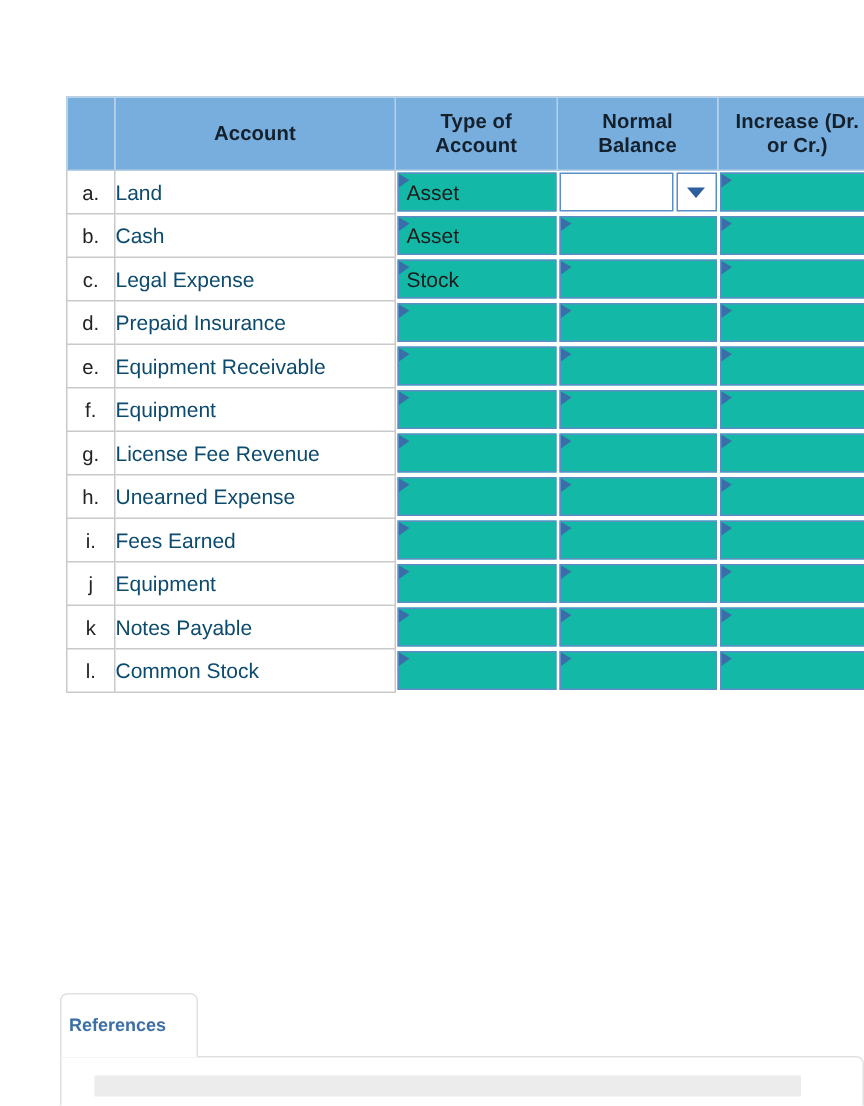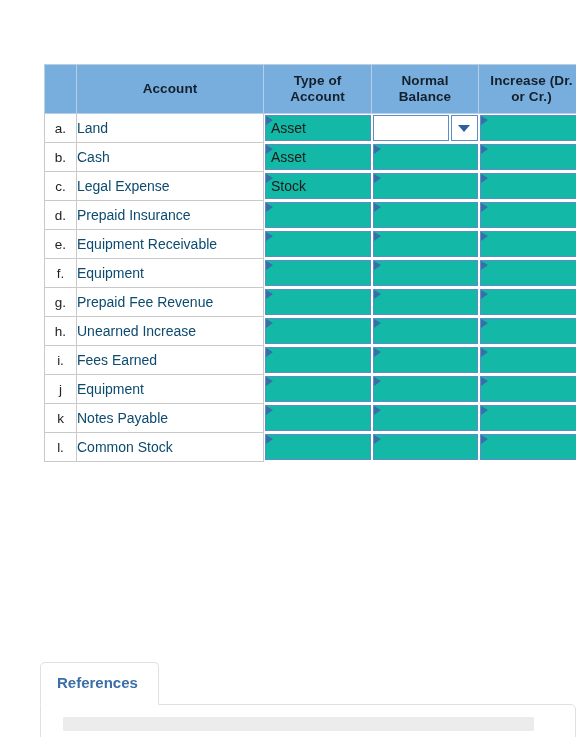--- a/index.html
+++ b/index.html
@@ -154,23 +154,23 @@
     height: 74px;
   }
   .tabstrip {
     display: flex;
     align-items: flex-end;
     height: 42px;
     position: relative;
     z-index: 2;
   }
   .tab {
-    font-size: 15px;
+    font-size: 12px;
     font-weight: bold;
-    padding: 11px 20px 12px 16px;
+    padding: 11px 20px 12px 5px;
     line-height: 18px;
     box-sizing: border-box;
     cursor: pointer;
     background: transparent;
     border: 1px solid transparent;
     color: #2f3640;
   }
   .tab.active {
     background: #ffffff;
     color: #3c6fa5;
@@ -336,40 +336,40 @@
           </div>
         </td>
         <td class="inp">
           <div class="field">
             <span class="val"></span>
           </div>
         </td>
       </tr>
       <tr>
         <td class="lbl">g.</td>
-        <td class="acct">Prepaid Fee Revenue</td>
+        <td class="acct">License Fee Revenue</td>
         <td class="inp">
           <div class="field">
             <span class="val"></span>
           </div>
         </td>
         <td class="inp">
           <div class="field">
             <span class="val"></span>
           </div>
         </td>
         <td class="inp">
           <div class="field">
             <span class="val"></span>
           </div>
         </td>
       </tr>
       <tr>
         <td class="lbl">h.</td>
-        <td class="acct">Unearned Increase</td>
+        <td class="acct">Unearned Expense</td>
         <td class="inp">
           <div class="field">
             <span class="val"></span>
           </div>
         </td>
         <td class="inp">
           <div class="field">
             <span class="val"></span>
           </div>
         </td>

